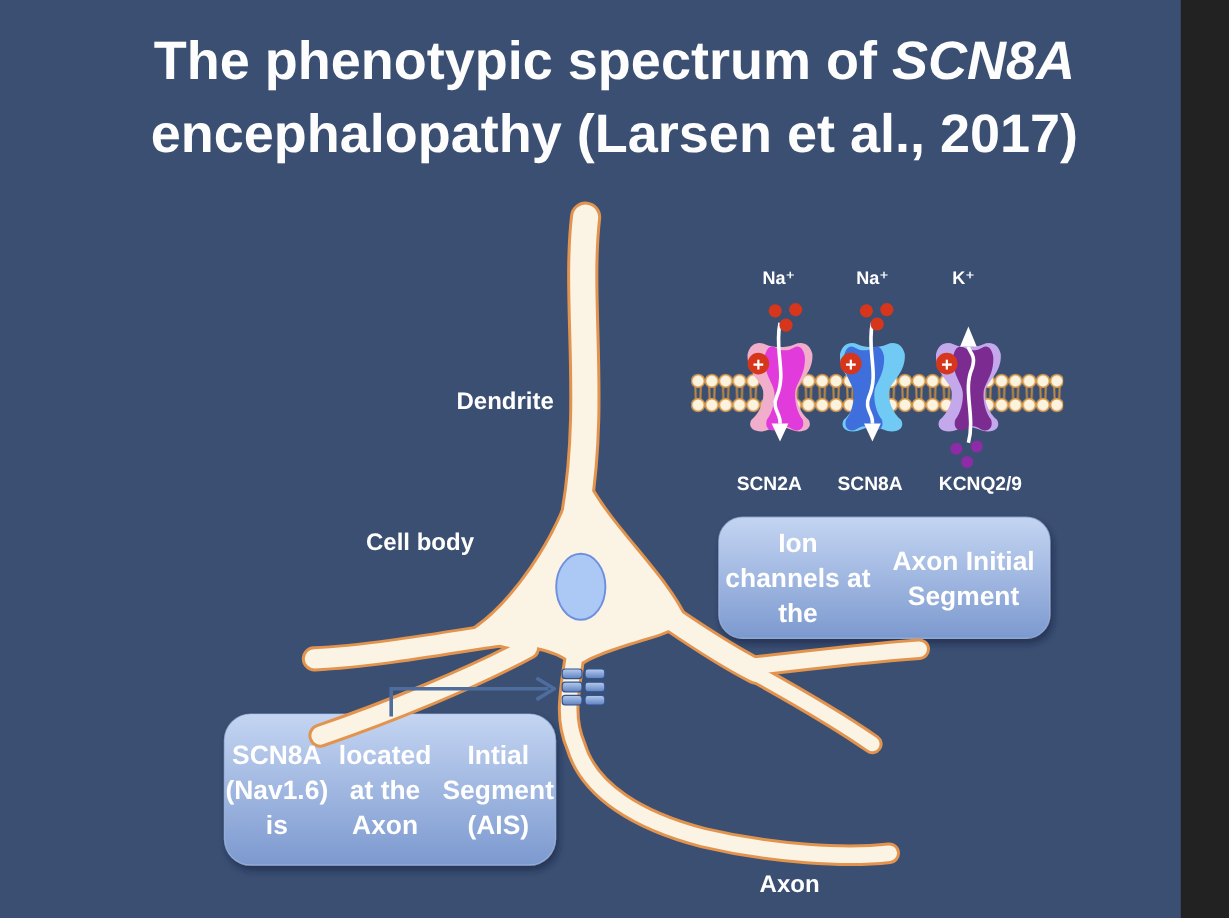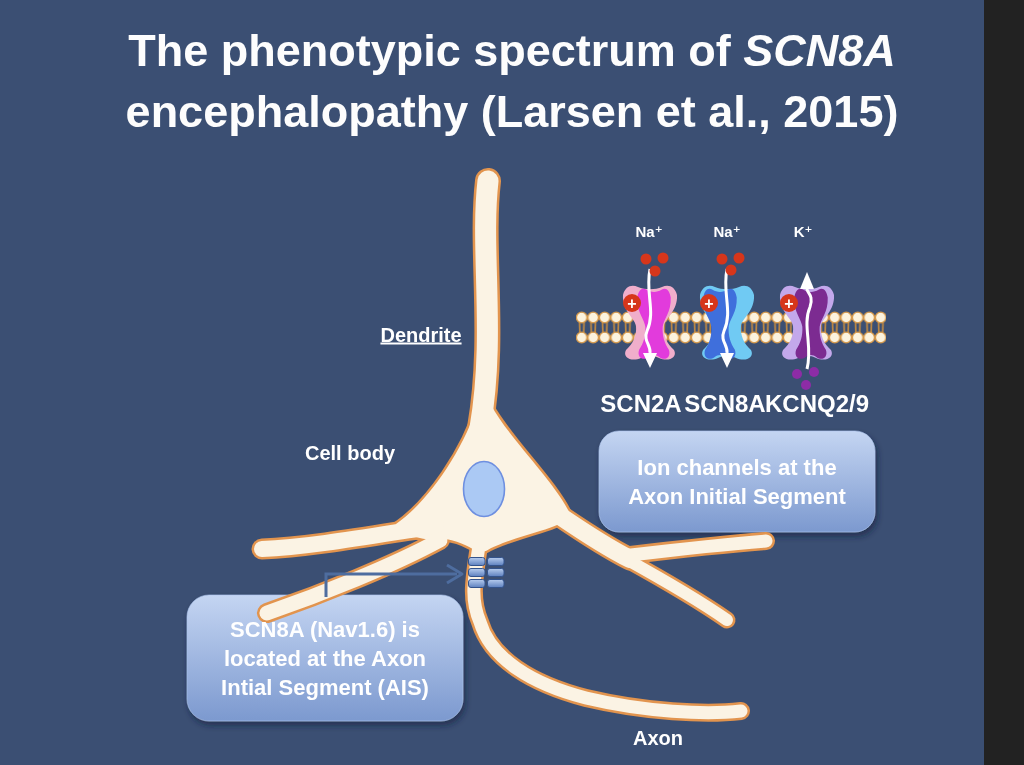--- a/index.html
+++ b/index.html
@@ -14,41 +14,41 @@
     text-align:center;color:#FDFDFD;font-size:45px;line-height:61px;
     font-weight:600;letter-spacing:0px;
   }
   .title .it{font-style:italic;}
   .lbl{
     position:absolute;color:#FFFFFF;font-weight:700;white-space:nowrap;
     transform:translate(-50%,-50%);
   }
   .lbl.neuron-lbl{font-size:20px;}
   .lbl.ion-lbl{font-size:15px;}
-  .lbl.chan-lbl{font-size:24px;}
+  .lbl.chan-lbl{font-size:16px;}
   .boxtext{
-    position:absolute;display:flex;flex-direction:column;align-items:center;
+    position:absolute;display:flex;align-items:center;
     justify-content:center;color:#FFFFFF;font-size:22px;font-weight:600;
     line-height:29px;text-align:center;
   }
   svg{position:absolute;left:0;top:0;}
   
   .n-o{stroke:#E2944E;fill:none;stroke-linecap:round;}
   .n-o.soma{fill:#FBF3E4;stroke-linejoin:round;}
   .n-f{stroke:#FBF3E4;fill:none;stroke-linecap:round;}
   .n-f.soma{fill:#FBF3E4;stroke:none;}
 </style>
 </head>
 <body>
 
 <div class="slide">
 
   <div class="title">
     <div><span>The phenotypic spectrum of </span><span class="it">SCN8A</span></div>
-    <div>encephalopathy (Larsen et al., 2015)</div>
+    <div>encephalopathy (Larsen et al., 2017)</div>
   </div>
 
   <svg width="1024" height="765" viewBox="0 0 1024 765">
     <defs>
       <linearGradient id="boxGrad" x1="0" y1="0" x2="0" y2="1">
         <stop offset="0" stop-color="#C4D5F2"></stop>
         <stop offset="1" stop-color="#7C99CF"></stop>
       </linearGradient>
       <linearGradient id="barGrad" x1="0" y1="0" x2="0" y2="1">
         <stop offset="0" stop-color="#B6CCEE"></stop>
@@ -145,21 +145,21 @@
         <circle cx="731" cy="270" r="5.5"></circle>
     </g>
 
     <g fill="#8D2CA6">
       <circle cx="797" cy="374" r="5"></circle>
         <circle cx="814" cy="372" r="5"></circle>
         <circle cx="806" cy="385" r="5"></circle>
     </g>
   </svg>
 
-  <div class="lbl neuron-lbl" style="left:421px;top:335px;text-decoration:underline;">Dendrite</div>
+  <div class="lbl neuron-lbl" style="left:421px;top:335px;">Dendrite</div>
   <div class="lbl neuron-lbl" style="left:350px;top:453px;">Cell body</div>
   <div class="lbl neuron-lbl" style="left:634px;top:738px;margin-left:24px;">Axon</div>
 
   <div class="lbl ion-lbl" style="left:649px;top:232px;">Na⁺</div>
   <div class="lbl ion-lbl" style="left:727px;top:232px;">Na⁺</div>
   <div class="lbl ion-lbl" style="left:803px;top:232px;">K⁺</div>
 
   <div class="lbl chan-lbl" style="left:641px;top:404px;">SCN2A</div>
   <div class="lbl chan-lbl" style="left:725px;top:404px;">SCN8A</div>
   <div class="lbl chan-lbl" style="left:817px;top:404px;">KCNQ2/9</div>

